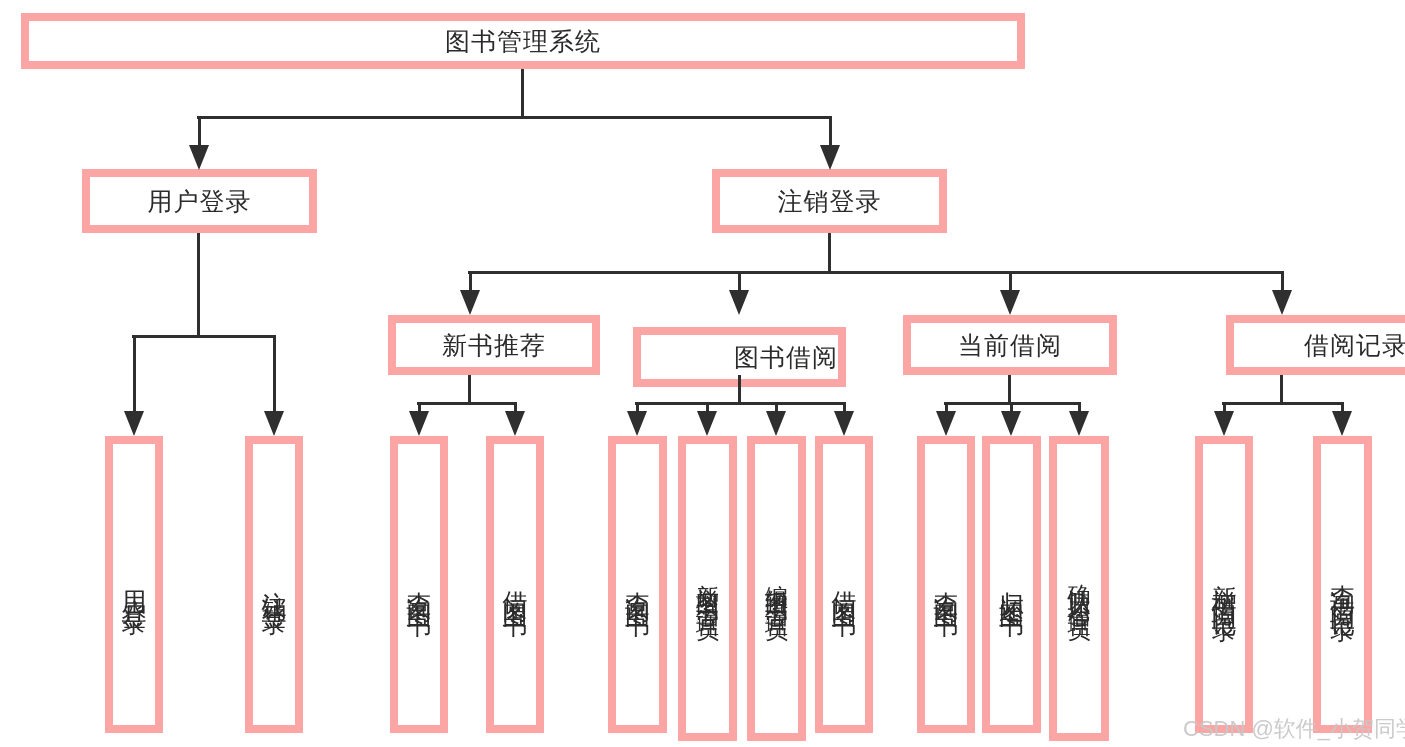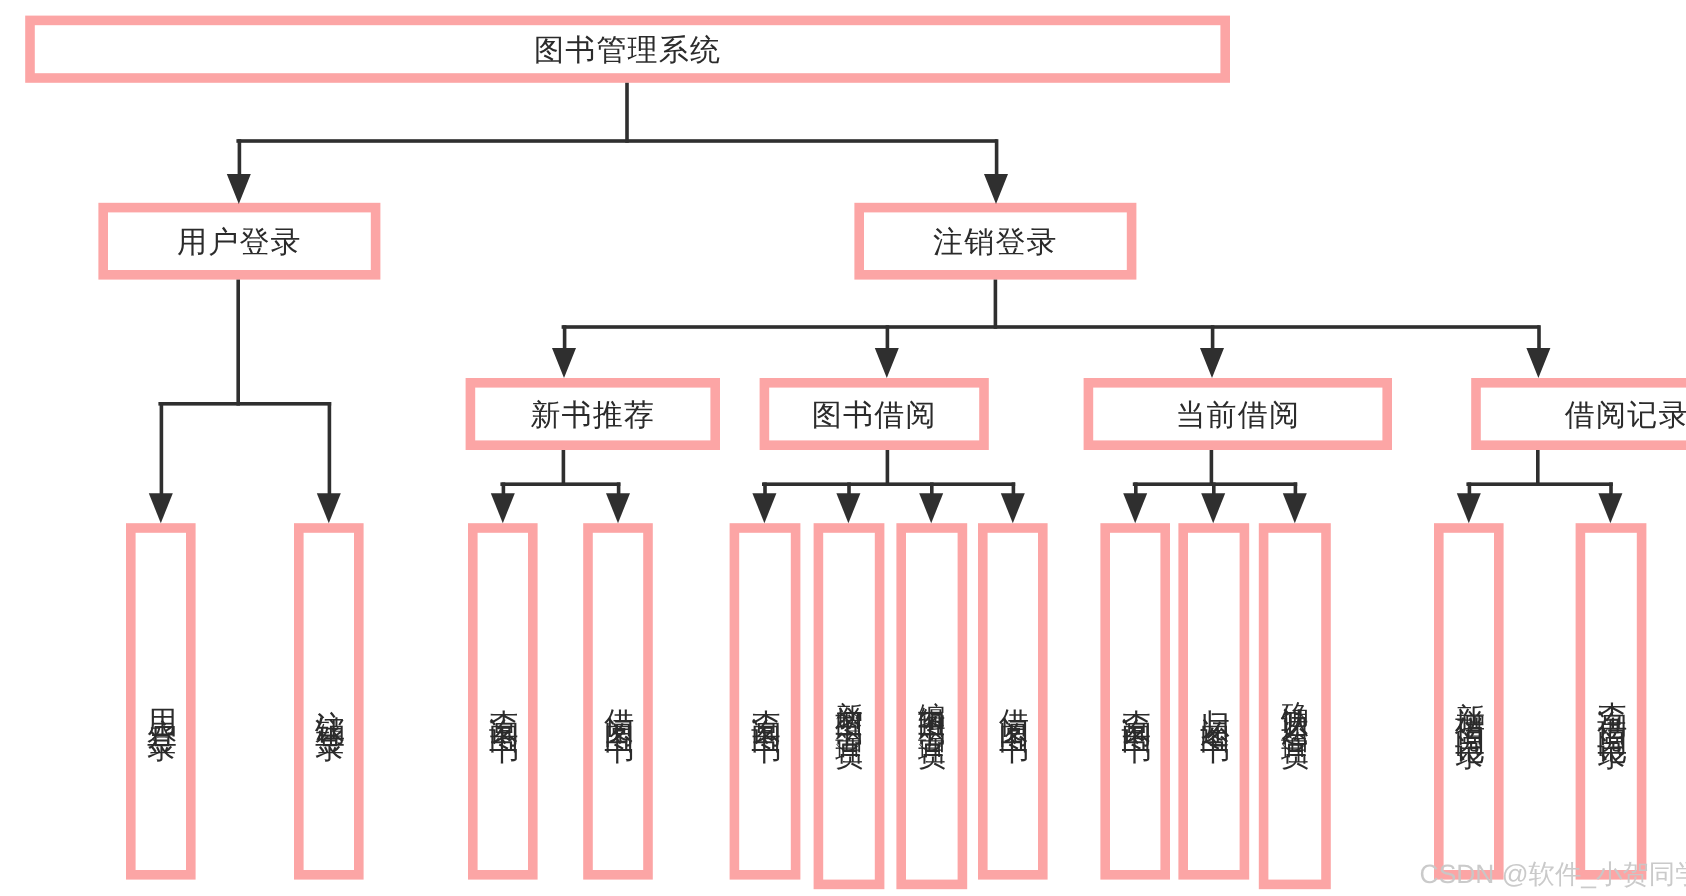--- a/index.html
+++ b/index.html
@@ -74,24 +74,24 @@
   <div class="box hbox" style="left:82px;top:169px;width:235px;height:64px;">
     <span>用户登录</span>
   </div>
   <div class="box hbox" style="left:712px;top:169px;width:235px;height:64px;">
     <span>注销登录</span>
   </div>
 
   <div class="box hbox" style="left:364px;top:315px;width:212px;height:60px;margin-left:24px;">
     <span>新书推荐</span>
   </div>
-  <div class="box hbox" style="left:633px;top:315px;width:191px;height:60px;">
+  <div class="box hbox" style="left:633px;top:327px;width:213px;height:60px;justify-content:flex-end;">
     <span>图书借阅</span>
   </div>
-  <div class="box hbox" style="left:903px;top:315px;width:257px;height:60px;">
+  <div class="box hbox" style="left:903px;top:315px;width:214px;height:60px;">
     <span>当前借阅</span>
   </div>
   <div class="box hbox" style="left:1226px;top:315px;width:260px;height:60px;">
     <span>借阅记录</span>
   </div>
 
   <div class="box leaf" style="left:105px;top:436px;width:58px;height:297px;">
     <span>用户登录</span>
   </div>
   <div class="box leaf" style="left:245px;top:436px;width:58px;height:297px;">

